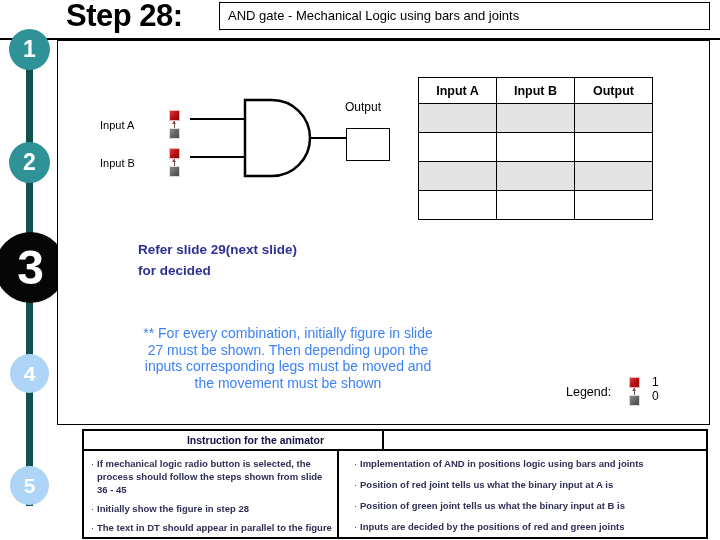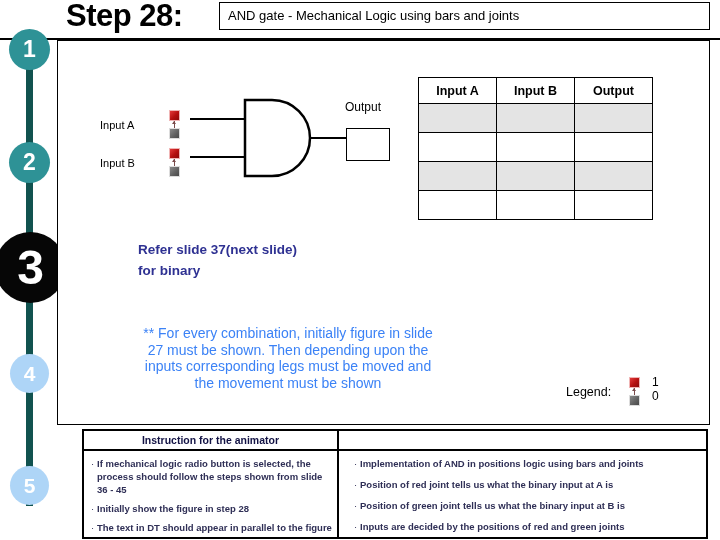--- a/index.html
+++ b/index.html
@@ -120,21 +120,21 @@
   #legend-toggle{left:62px;top:4px;}
   #legend-1{position:absolute;left:86px;top:2px;font-size:12px;line-height:14px;color:#000;}
   #legend-0{position:absolute;left:86px;top:16px;font-size:12px;line-height:14px;color:#000;}
 
   
   #bottom-table{
     position:absolute;left:82px;top:429px;width:626px;height:110px;
     border:2px solid #000;box-sizing:border-box;background:#fff;
   }
   #bt-head{
-    display:flex;height:18px;border-bottom:2px solid #000;
+    display:flex;height:18px;border-bottom:2px solid #000;padding-left:45px;
   }
   #bt-head .bt-h{
     font-size:10.5px;font-weight:bold;color:#121244;
     display:flex;align-items:center;justify-content:center;
     box-sizing:border-box;
   }
   #bt-head .bt-h.left{width:255px;border-right:2px solid #000;}
   #bt-head .bt-h.right{flex:1;}
   #bt-body{display:flex;height:88px;}
   #bt-body .bt-col{box-sizing:border-box;padding:6px 2px 0 4px;}
@@ -236,22 +236,22 @@
       </tr>
       <tr>
         <td></td>
         <td></td>
         <td></td>
       </tr>
     </tbody>
   </table>
 
   <div id="refer-note">
-    <div>Refer slide 37(next slide)</div>
-    <div>for binary</div>
+    <div>Refer slide 29(next slide)</div>
+    <div>for decided</div>
   </div>
 
   <div id="star-note">** For every combination, initially figure in slide 27 must be shown. Then depending upon the inputs corresponding legs must be moved and the movement must be shown</div>
 
   <div id="legend-wrap">
     <div id="legend-label">Legend:</div>
     <div class="toggle" id="legend-toggle">
       <div class="sq-on"></div>
       <div class="arrowhead"></div>
       <div class="stem"></div>

